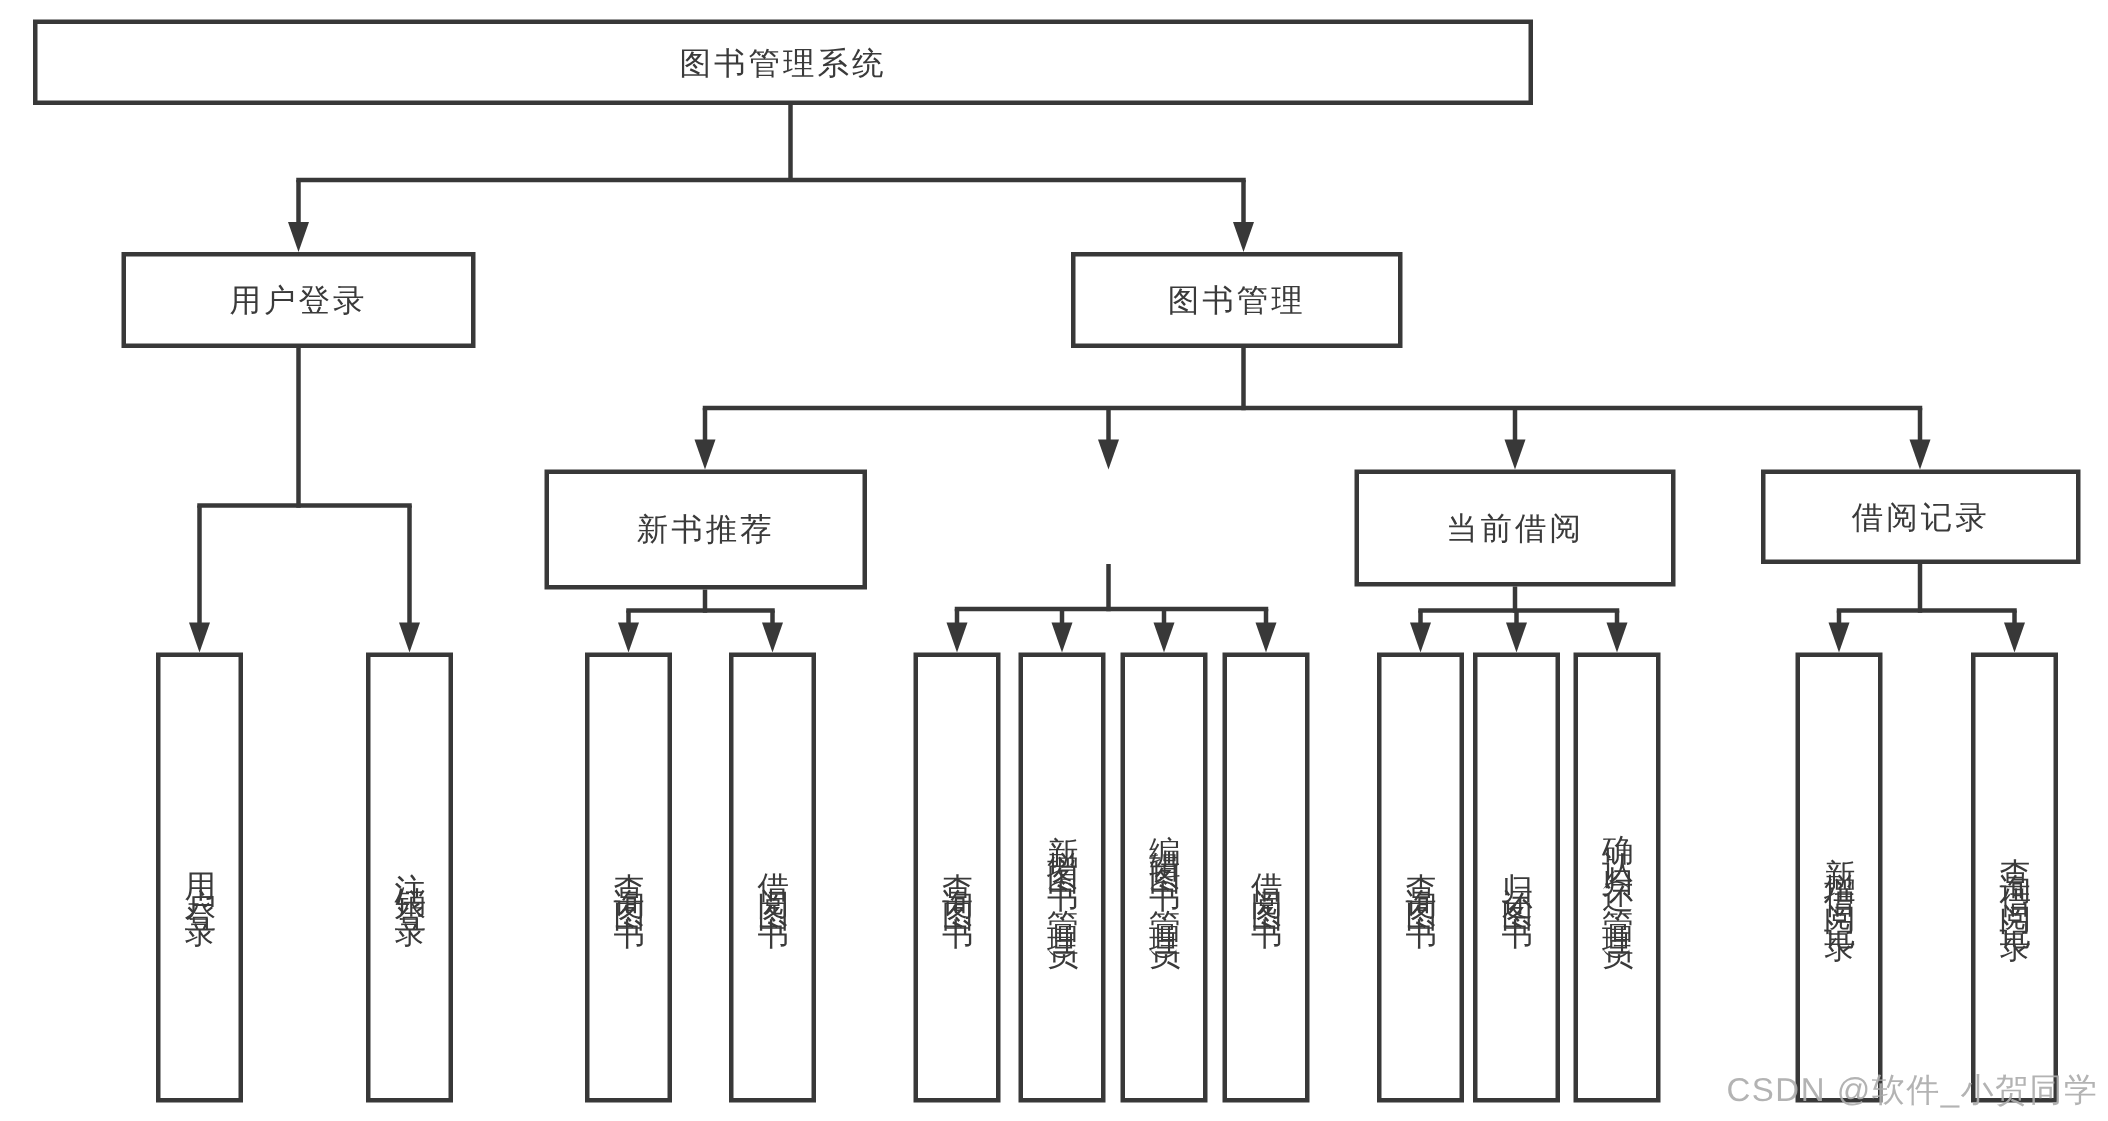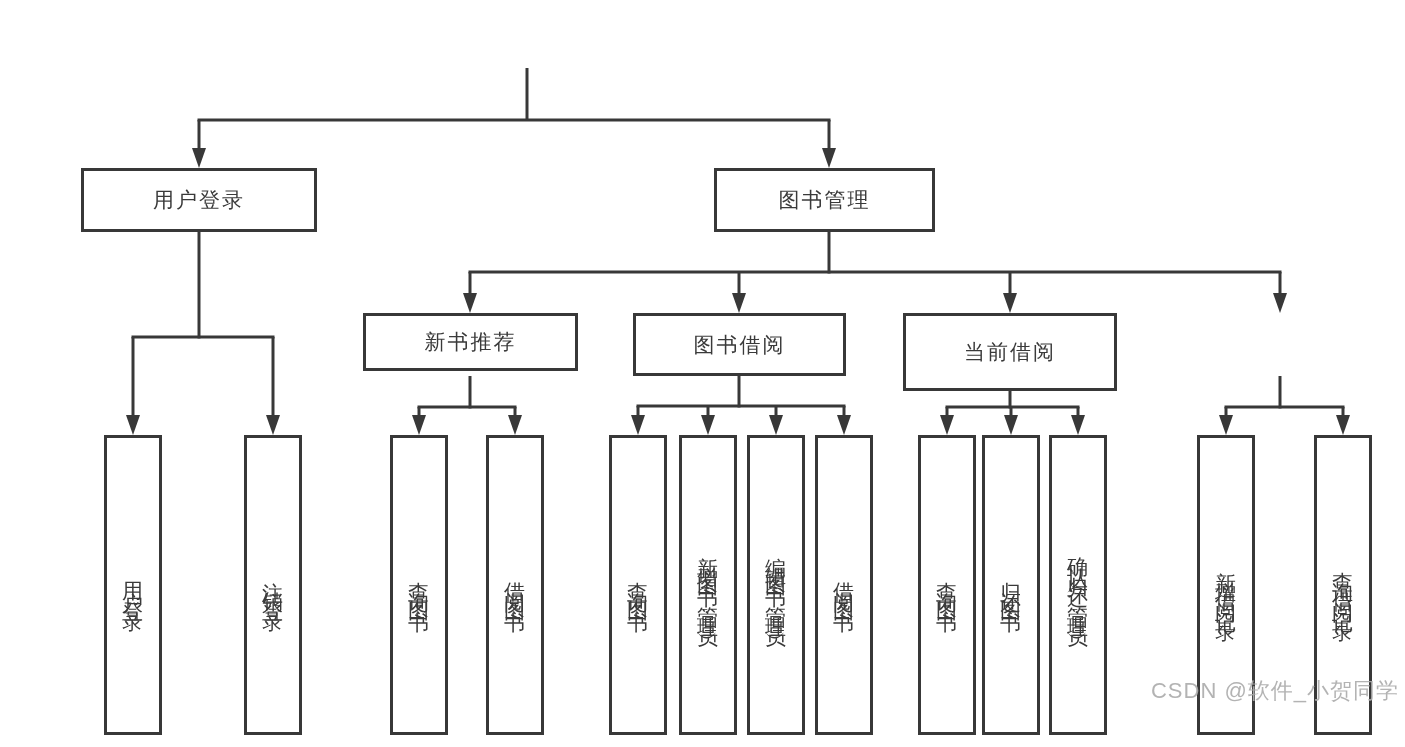--- a/index.html
+++ b/index.html
@@ -18,21 +18,21 @@
     background:#ffffff;border:3px solid #383838;
     display:flex;align-items:center;justify-content:center;
     font-size:21px;color:#3a3a3a;letter-spacing:2px;
     z-index:2;text-align:center;
   }
   .vbox{
     writing-mode:vertical-rl;text-orientation:mixed;
     letter-spacing:10px;line-height:1;font-size:21px;
   }
   .watermark{
-    position:absolute;right:6px;top:676px;z-index:5;
+    position:absolute;right:6px;top:712px;z-index:5;
     font-size:22px;color:rgba(172,172,172,0.92);
     letter-spacing:1px;white-space:nowrap;
   }
 </style>
 </head>
 <body>
 
 <div id="canvas">
 
   <svg id="connectors" width="1405" height="747" viewBox="0 0 1405 747">
@@ -97,27 +97,28 @@
     <g>
       <line x1="1280" y1="376" x2="1280" y2="408.5"></line>
       <line x1="1224.5" y1="407" x2="1344.5" y2="407"></line>
       <line x1="1226" y1="407" x2="1226" y2="419"></line>
       <polygon points="1219,415 1233,415 1226,435"></polygon>
       <line x1="1343" y1="407" x2="1343" y2="419"></line>
       <polygon points="1336,415 1350,415 1343,435"></polygon>
     </g>
   </svg>
 
+  <div class="box" style="left:22px;top:13px;width:1000px;height:57px">图书管理系统</div>
 
   <div class="box" style="left:81px;top:168px;width:236px;height:64px">用户登录</div>
   <div class="box" style="left:714px;top:168px;width:221px;height:64px">图书管理</div>
 
-  <div class="box" style="left:363px;top:313px;width:215px;height:58px">新书推荐</div>
-  <div class="box" style="left:633px;top:313px;width:213px;height:63px">图书借阅</div>
+  <div class="box" style="left:363px;top:313px;width:215px;height:80px">新书推荐</div>
   <div class="box" style="left:903px;top:313px;width:214px;height:78px">当前借阅</div>
+  <div class="box" style="left:1174px;top:313px;width:213px;height:63px">借阅记录</div>
 
   <div class="box vbox" style="left:104px;top:435px;width:58px;height:300px">用户登录</div>
   <div class="box vbox" style="left:244px;top:435px;width:58px;height:300px">注销登录</div>
 
   <div class="box vbox" style="left:390px;top:435px;width:58px;height:300px">查询图书</div>
   <div class="box vbox" style="left:486px;top:435px;width:58px;height:300px">借阅图书</div>
 
   <div class="box vbox" style="left:609px;top:435px;width:58px;height:300px">查询图书</div>
   <div class="box vbox" style="left:679px;top:435px;width:58px;height:300px">新增图书（管理员）</div>
   <div class="box vbox" style="left:747px;top:435px;width:58px;height:300px">编辑图书（管理员）</div>

